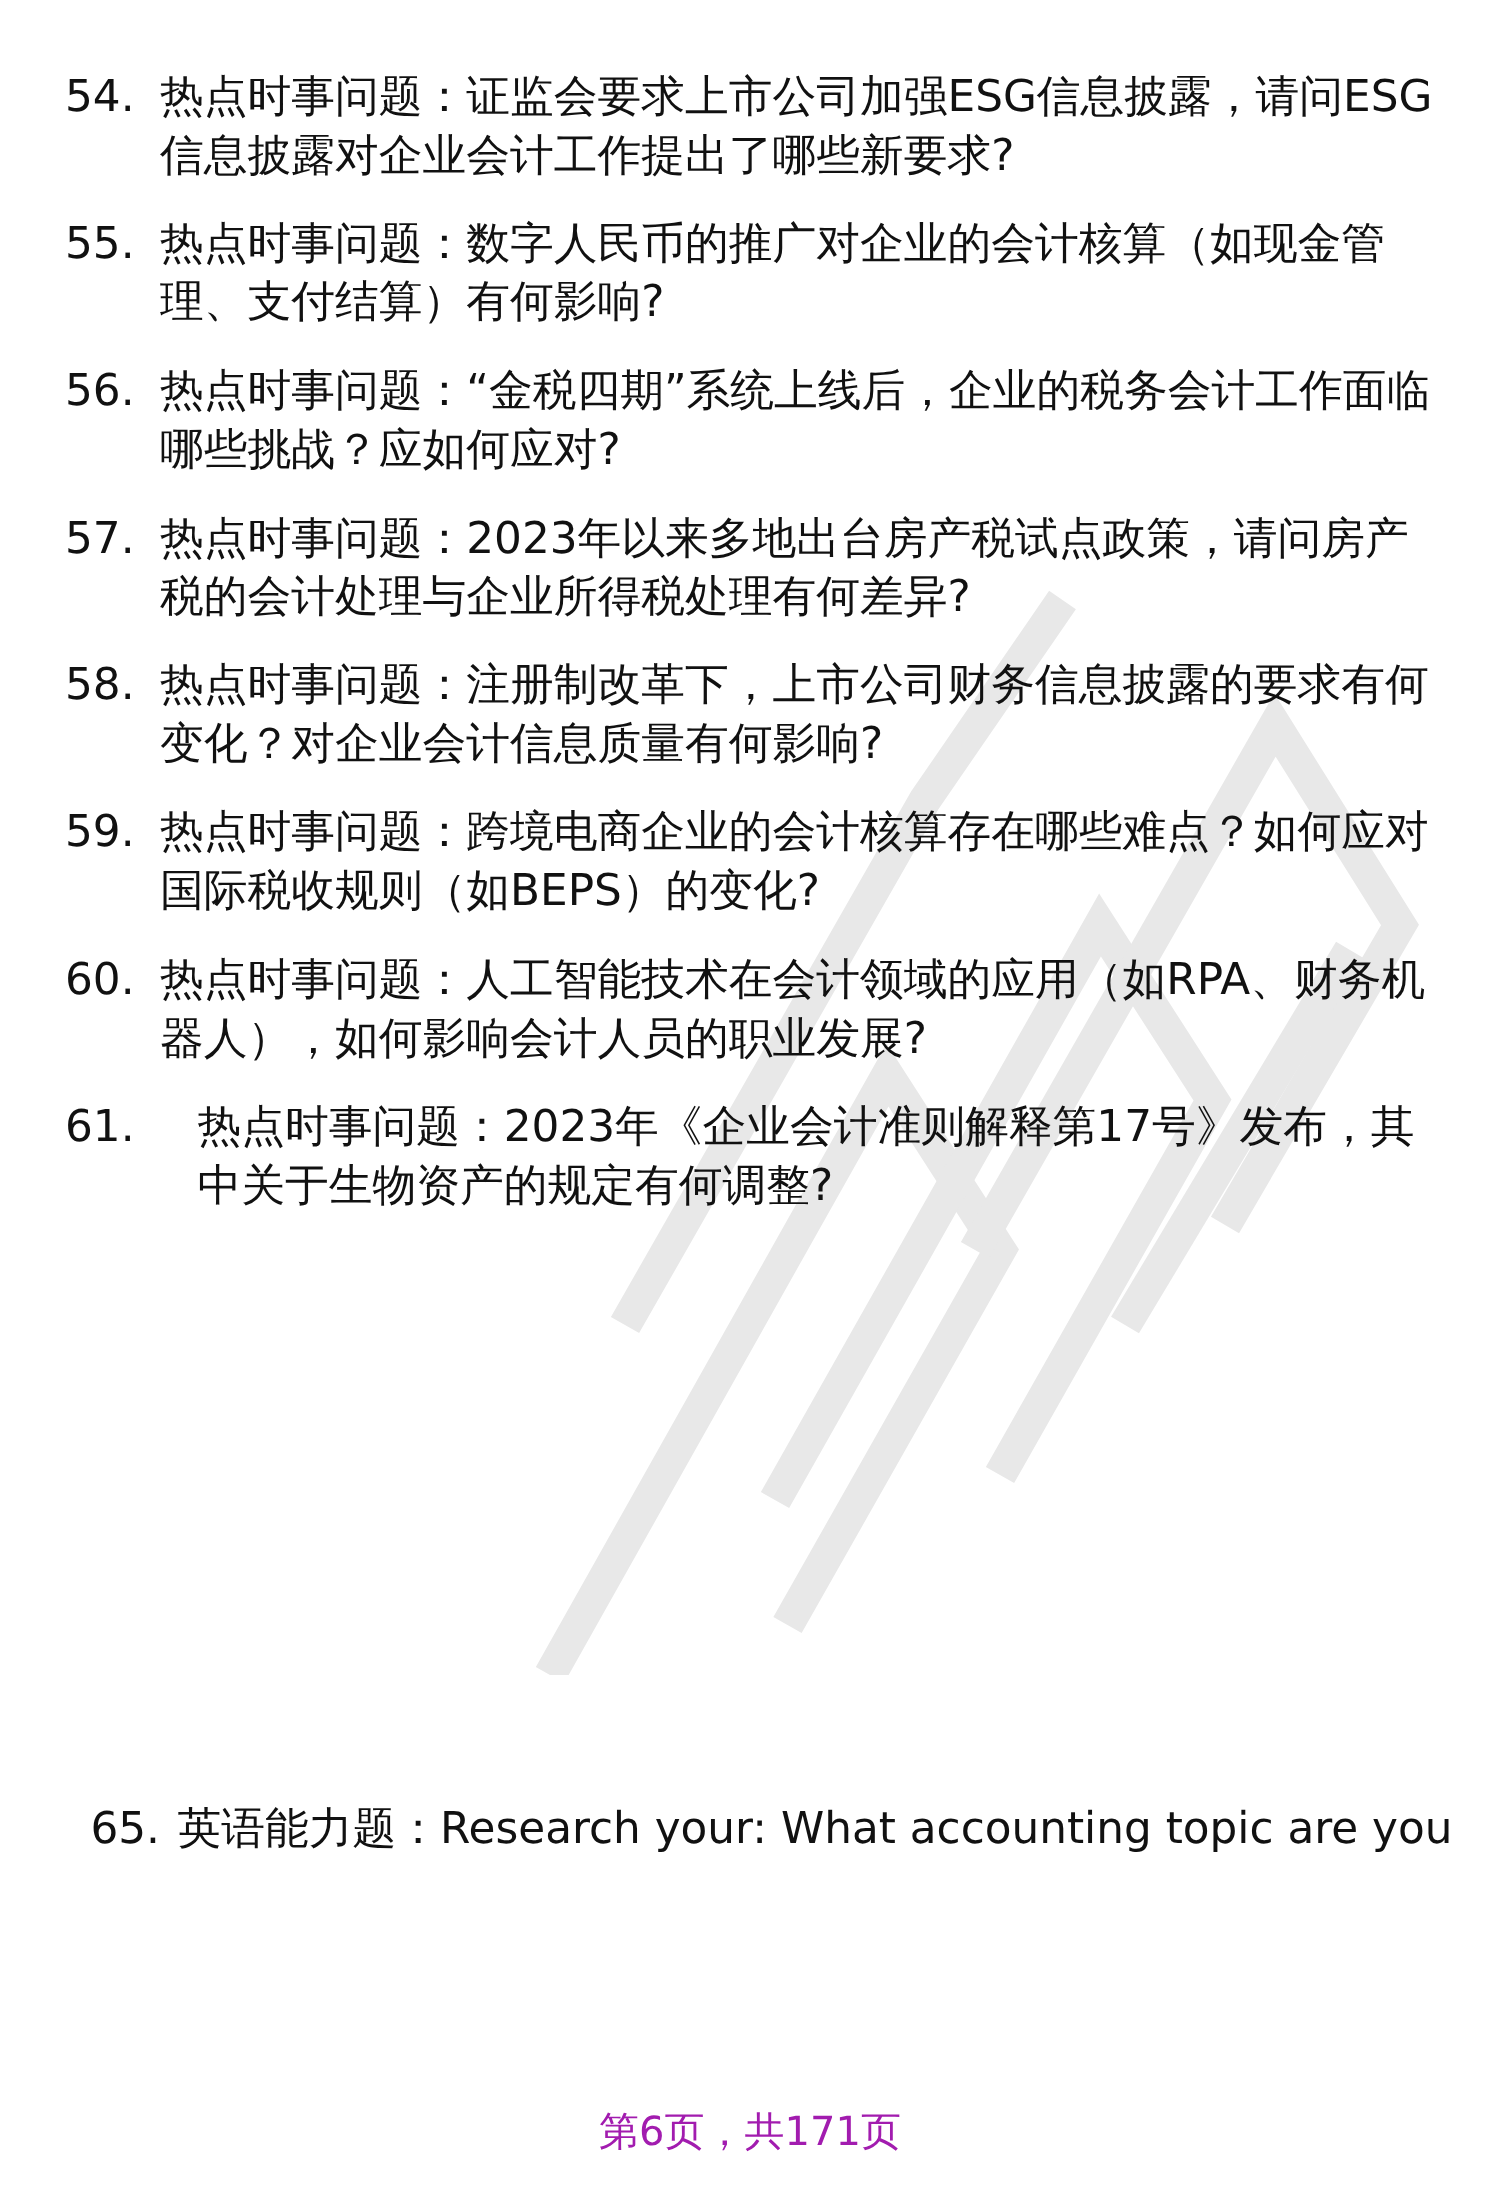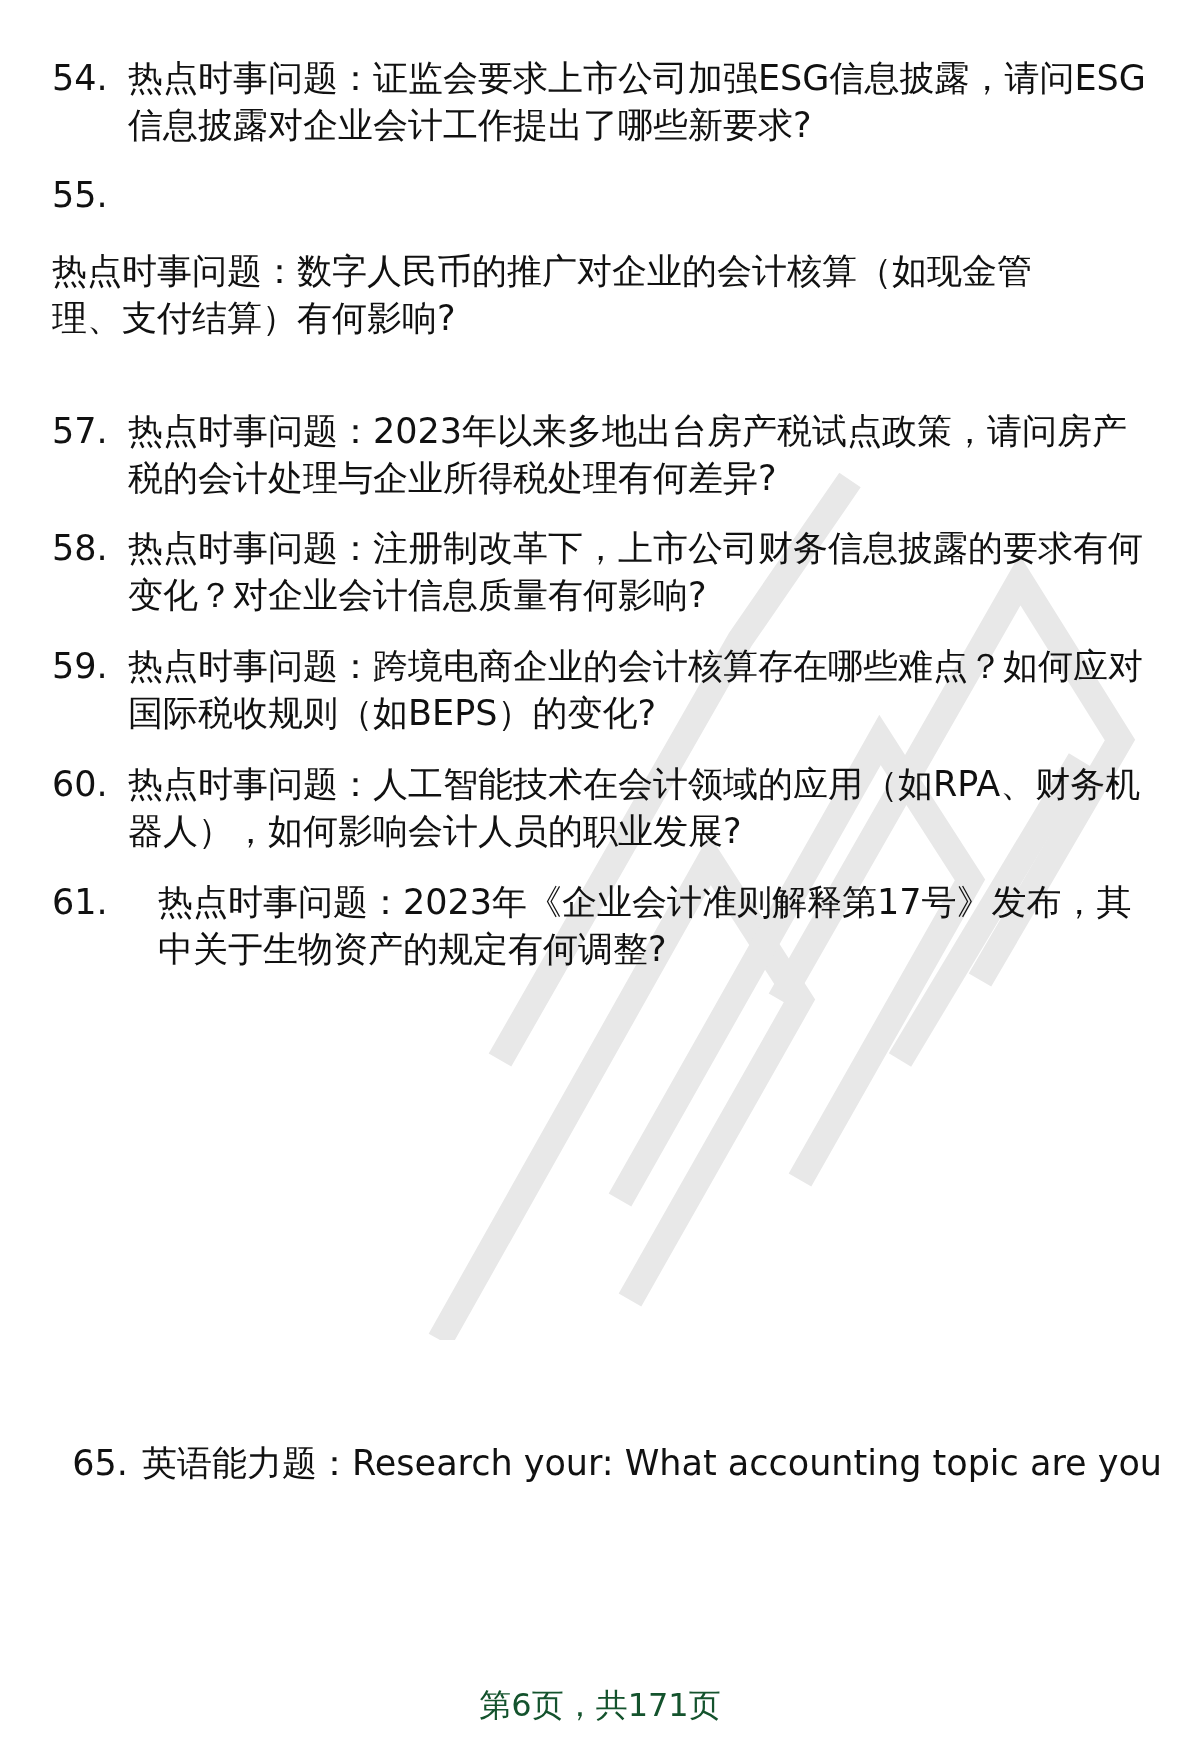--- a/index.html
+++ b/index.html
@@ -55,21 +55,21 @@
       word-break: normal;
     }
     .footer {
       position: absolute;
       left: 0;
       width: 1200px;
       top: 1685px;
       text-align: center;
       font-size: 32px;
       line-height: 40px;
-      color: #14532d;
+      color: #a21caf;
     }
   </style>
 </head>
 <body>
 
 <svg class="watermark" viewBox="0 0 760 900" xmlns="http://www.w3.org/2000/svg">
   <g fill="none" stroke="#e8e8e8" stroke-width="26" stroke-linejoin="miter">
     <polyline points="60,900 330,420 420,560 250,860"></polyline>
     <polyline points="240,760 500,300 590,440 420,740"></polyline>
     <polyline points="400,560 640,140 740,300 600,540"></polyline>
@@ -78,25 +78,29 @@
   </g>
 </svg>
 
 <div class="page">
 
   <div class="question" style="top:55px;">
     <span class="q-num">54.</span>
     <span class="q-text"><span>热点时事问题：</span><span>证监会要求上市公司加强ESG信息披露，请问ESG信息披露对企业会计工作提出了哪些新要求?</span></span>
   </div>
 
-  <div class="question" style="top:172px;flex-direction:column;">
+  <div class="question" style="top:172px;">
     <span class="q-num">55.</span>
     <span class="q-text"><span>热点时事问题：</span><span>数字人民币的推广对企业的会计核算（如现金管理、支付结算）有何影响?</span></span>
   </div>
 
+  <div class="question" style="top:290px;">
+    <span class="q-num">56.</span>
+    <span class="q-text"><span>热点时事问题：</span><span>“金税四期”系统上线后，企业的税务会计工作面临哪些挑战？应如何应对?</span></span>
+  </div>
 
   <div class="question" style="top:408px;">
     <span class="q-num">57.</span>
     <span class="q-text"><span>热点时事问题：</span><span>2023年以来多地出台房产税试点政策，请问房产税的会计处理与企业所得税处理有何差异?</span></span>
   </div>
 
   <div class="question" style="top:525px;">
     <span class="q-num">58.</span>
     <span class="q-text"><span>热点时事问题：</span><span>注册制改革下，上市公司财务信息披露的要求有何变化？对企业会计信息质量有何影响?</span></span>
   </div>

